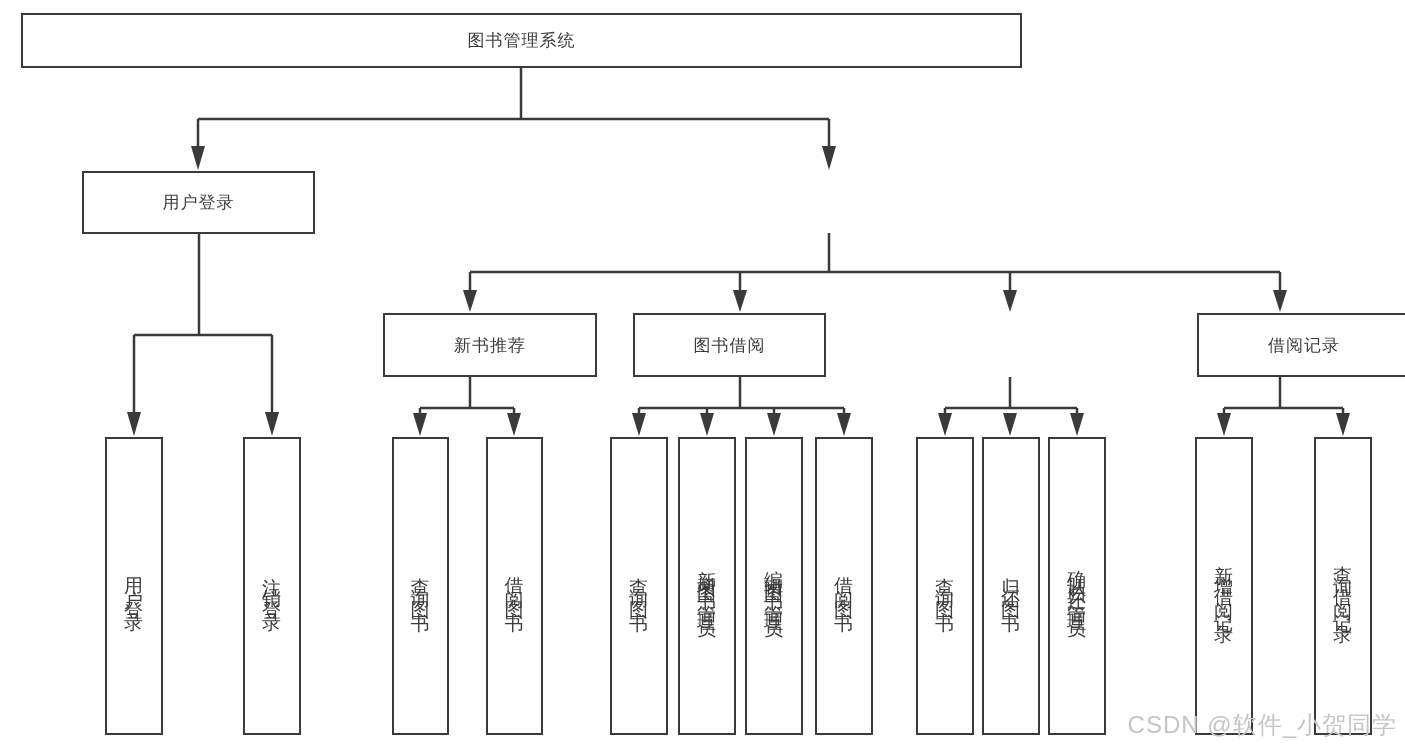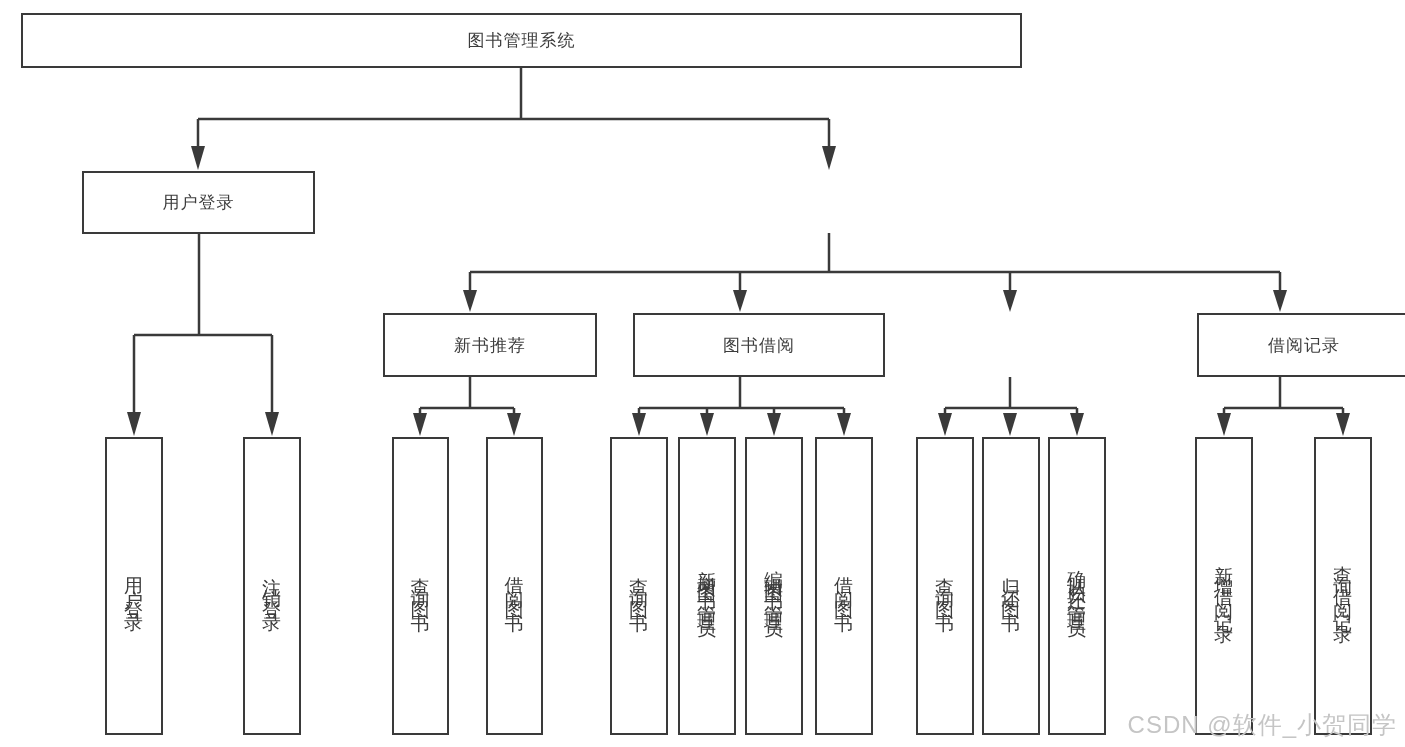--- a/index.html
+++ b/index.html
@@ -125,21 +125,21 @@
       <polygon points="1217,413 1231,413 1224,436"></polygon>
       <polygon points="1336,413 1350,413 1343,436"></polygon>
     </g>
   </svg>
 
   <div class="node" style="left:21px; top:13px; width:1001px; height:55px;">图书管理系统</div>
 
   <div class="node" style="left:82px; top:171px; width:233px; height:63px;">用户登录</div>
 
   <div class="node" style="left:363px; top:313px; width:214px; height:64px;margin-left:20px;">新书推荐</div>
-  <div class="node" style="left:633px; top:313px; width:252px; height:64px;">图书借阅</div>
+  <div class="node" style="left:633px; top:313px; width:193px; height:64px;">图书借阅</div>
   <div class="node" style="left:1197px; top:313px; width:214px; height:64px;">借阅记录</div>
 
   <div class="node vert" style="left:105px;">用户登录</div>
   <div class="node vert" style="left:243px;">注销登录</div>
 
   <div class="node vert" style="left:392px; width:57px;">查询图书</div>
   <div class="node vert" style="left:486px; width:57px;">借阅图书</div>
 
   <div class="node vert" style="left:610px;">查询图书</div>
   <div class="node vert long" style="left:678px;">新增图书（管理员）</div>

